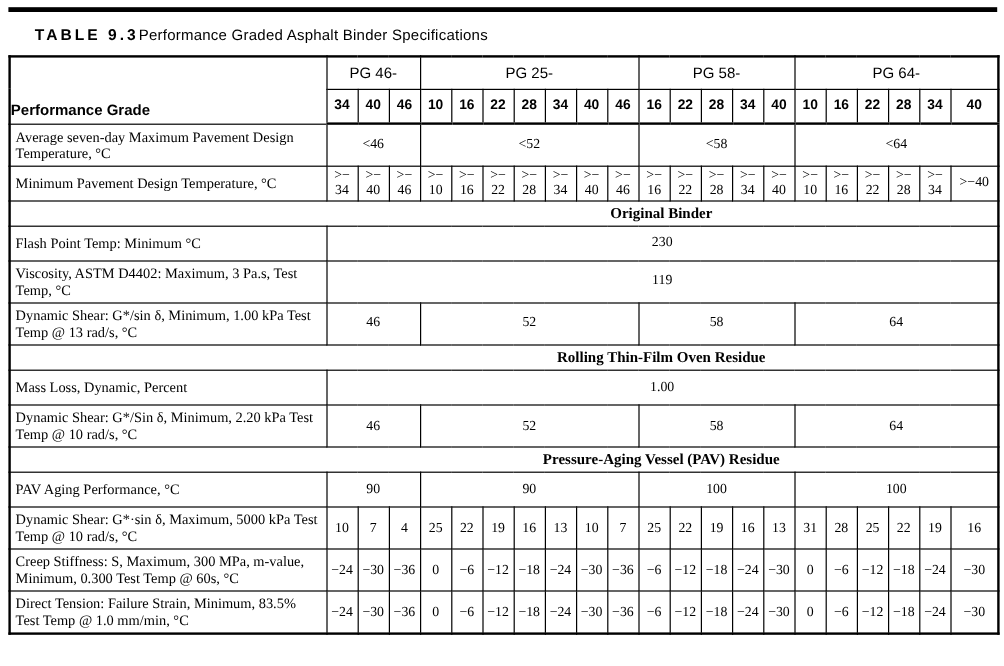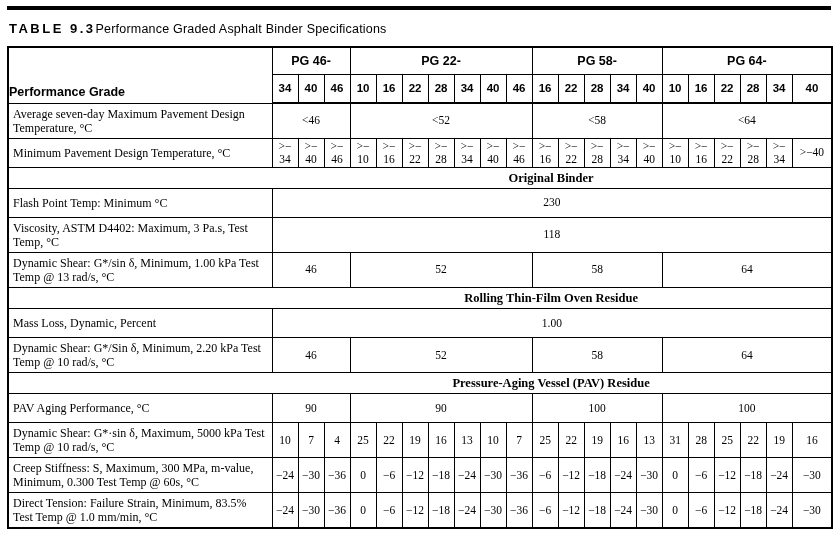--- a/index.html
+++ b/index.html
@@ -11,42 +11,42 @@
     font-family: "Liberation Serif", serif;
     overflow: hidden;
   }
   .page { padding: 6px 6px 0 7px; }
   .top-rule { height: 4px; background: #000; }
   .title-bar {
     display: flex; align-items: baseline;
     padding: 11px 2px 10px 2px;
     font-family: "Liberation Sans", sans-serif;
   }
-  .title-label { font-weight: bold; font-size: 13px; letter-spacing: 2.5px; }
+  .title-label { font-weight: bold; font-size: 13px; letter-spacing: 2.5px; margin-left: 20px; }
   .title-sub { font-size: 12.5px; letter-spacing: 0.2px; }
 
   table.spec {
     border-collapse: collapse;
     table-layout: fixed;
     width: 824px;
     border: 2px solid #000;
   }
   th, td { border: 1px solid #000; padding: 1px 2px; }
   thead tr.group-row { height: 27px; }
   thead tr.cols-row { height: 29px; }
   thead tr.cols-row th { border-bottom: 2px solid #000; }
   th.corner {
     text-align: left; vertical-align: bottom;
     font-family: "Liberation Sans", sans-serif;
     font-size: 12.5px; font-weight: bold;
     padding: 2px 4px 4px 0;
   }
   th.group {
     font-family: "Liberation Sans", sans-serif;
-    font-size: 12.5px; font-weight: bold; text-align: center;
+    font-size: 12.5px; font-weight: normal; text-align: center;
   }
   th.colh {
     font-family: "Liberation Sans", sans-serif;
     font-size: 11.5px; font-weight: bold; text-align: center;
     padding: 1px 0;
   }
   tbody tr { height: 29px; }
   tbody tr.section-row { height: 21px; }
   td.lbl {
     font-size: 12px; text-align: left;
@@ -94,21 +94,21 @@
         <col style="width: 26px;">
         <col style="width: 26px;">
         <col style="width: 26px;">
         <col style="width: 26px;">
         <col style="width: 40px;">
       </colgroup>
       <thead>
         <tr class="group-row">
           <th class="corner" rowspan="2">Performance Grade</th>
           <th class="group" colspan="3">PG 46-</th>
-          <th class="group" colspan="7">PG 22-</th>
+          <th class="group" colspan="7">PG 25-</th>
           <th class="group" colspan="5">PG 58-</th>
           <th class="group" colspan="6">PG 64-</th>
         </tr>
         <tr class="cols-row">
           <th class="colh">34</th>
           <th class="colh">40</th>
           <th class="colh">46</th>
           <th class="colh">10</th>
           <th class="colh">16</th>
           <th class="colh">22</th>
@@ -183,21 +183,21 @@
         </tr>
         <tr class="section-row">
           <td class="section" colspan="22">Original Binder</td>
         </tr>
         <tr>
           <td class="lbl">Flash Point Temp: Minimum °C</td>
           <td class="val" colspan="21">230</td>
         </tr>
         <tr>
           <td class="lbl">Viscosity, ASTM D4402: Maximum, 3 Pa.s, Test Temp, °C</td>
-          <td class="val" colspan="21">118</td>
+          <td class="val" colspan="21">119</td>
         </tr>
         <tr>
           <td class="lbl">Dynamic Shear: G*/sin δ, Minimum, 1.00 kPa Test Temp @ 13 rad/s, °C</td>
           <td class="val" colspan="3">46</td>
           <td class="val" colspan="7">52</td>
           <td class="val" colspan="5">58</td>
           <td class="val" colspan="6">64</td>
         </tr>
         <tr class="section-row">
           <td class="section" colspan="22">Rolling Thin-Film Oven Residue</td>

